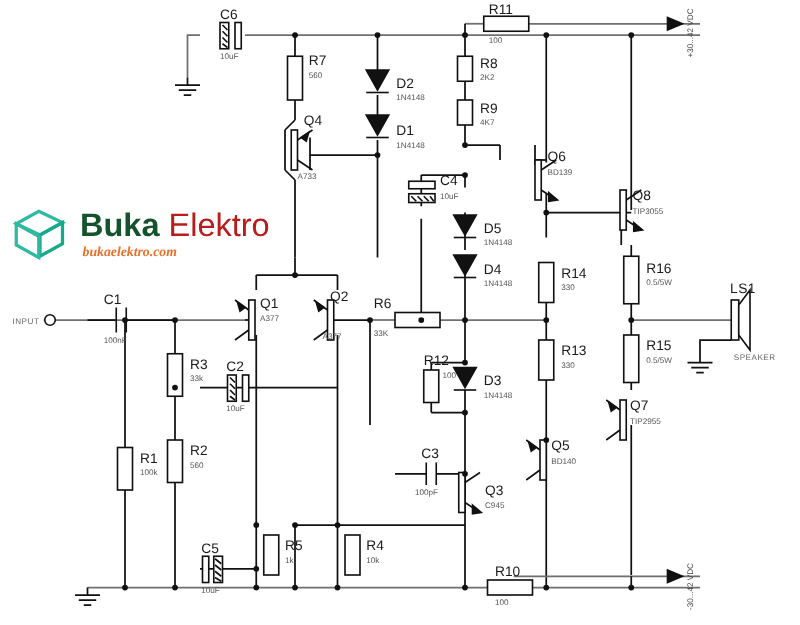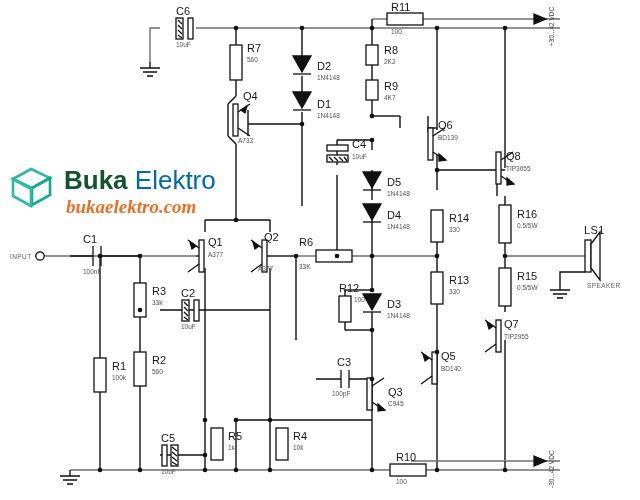--- a/index.html
+++ b/index.html
@@ -16,24 +16,24 @@
   .refdes{font-family:"Liberation Sans",sans-serif;font-size:11px;fill:#1a1a1a;}
   .val{font-family:"Liberation Sans",sans-serif;font-size:6.5px;fill:#555;}
   .pin{font-family:"Liberation Sans",sans-serif;font-size:6.5px;fill:#666;
        letter-spacing:.4px;}
   .rail{font-family:"Liberation Sans",sans-serif;font-size:6.5px;fill:#444;}
   #logo{position:absolute;left:8px;top:163px;width:230px;height:58px;}
   #logo .cube{position:absolute;left:0;top:2px;}
   #logo .wm{position:absolute;left:56px;top:4px;white-space:nowrap;
             font-size:26px;line-height:1;}
   #logo .wm .b{color:#14532d;font-weight:bold;}
-  #logo .wm .e{color:#0369a1;font-weight:normal;}
+  #logo .wm .e{color:#b91c1c;font-weight:normal;}
   #logo .dom{position:absolute;left:58px;top:33px;color:#e8702a;
              font-family:"Liberation Serif",serif;font-style:italic;
-             font-weight:bold;font-size:19px;}
+             font-weight:bold;font-size:11px;}
 </style>
 </head>
 <body>
 
 <div id="stage">
 
 <svg id="sch" viewBox="0 0 640 500">
 
   <g>
 

